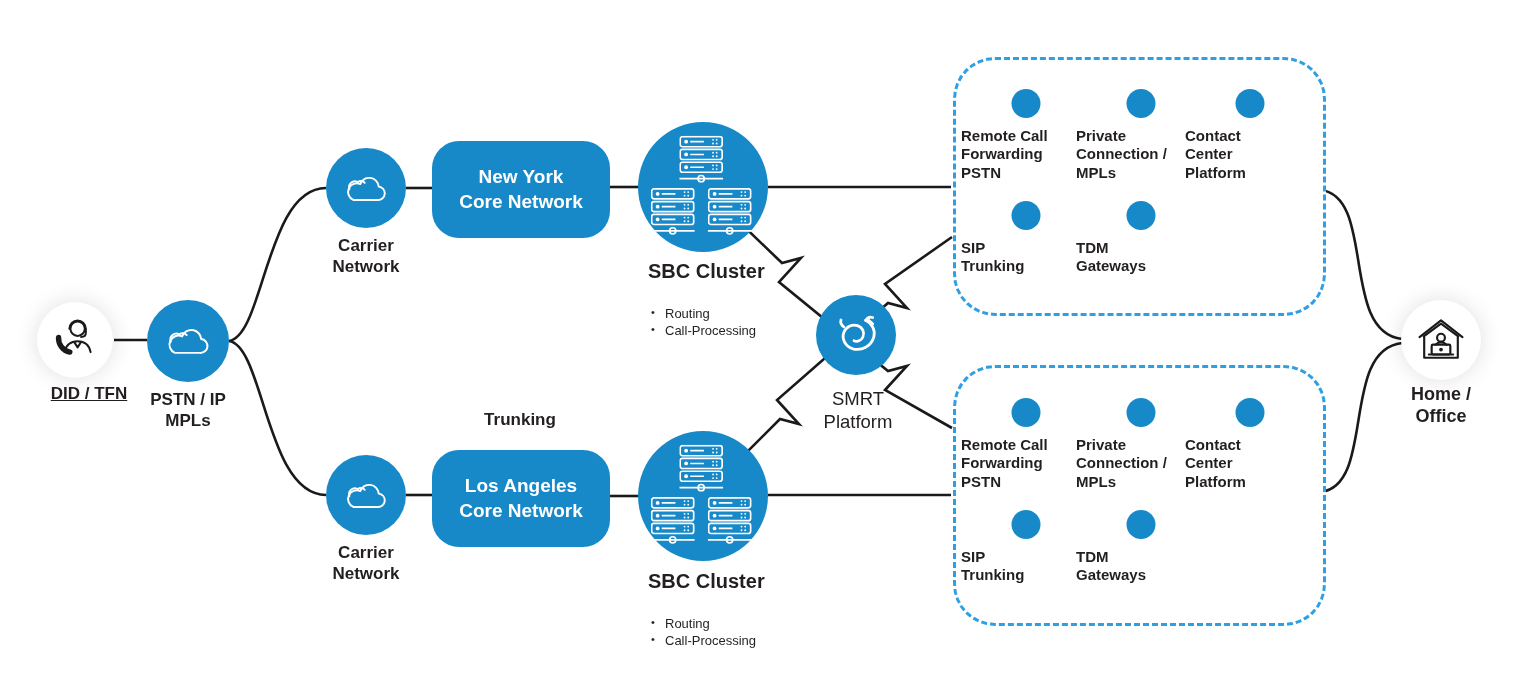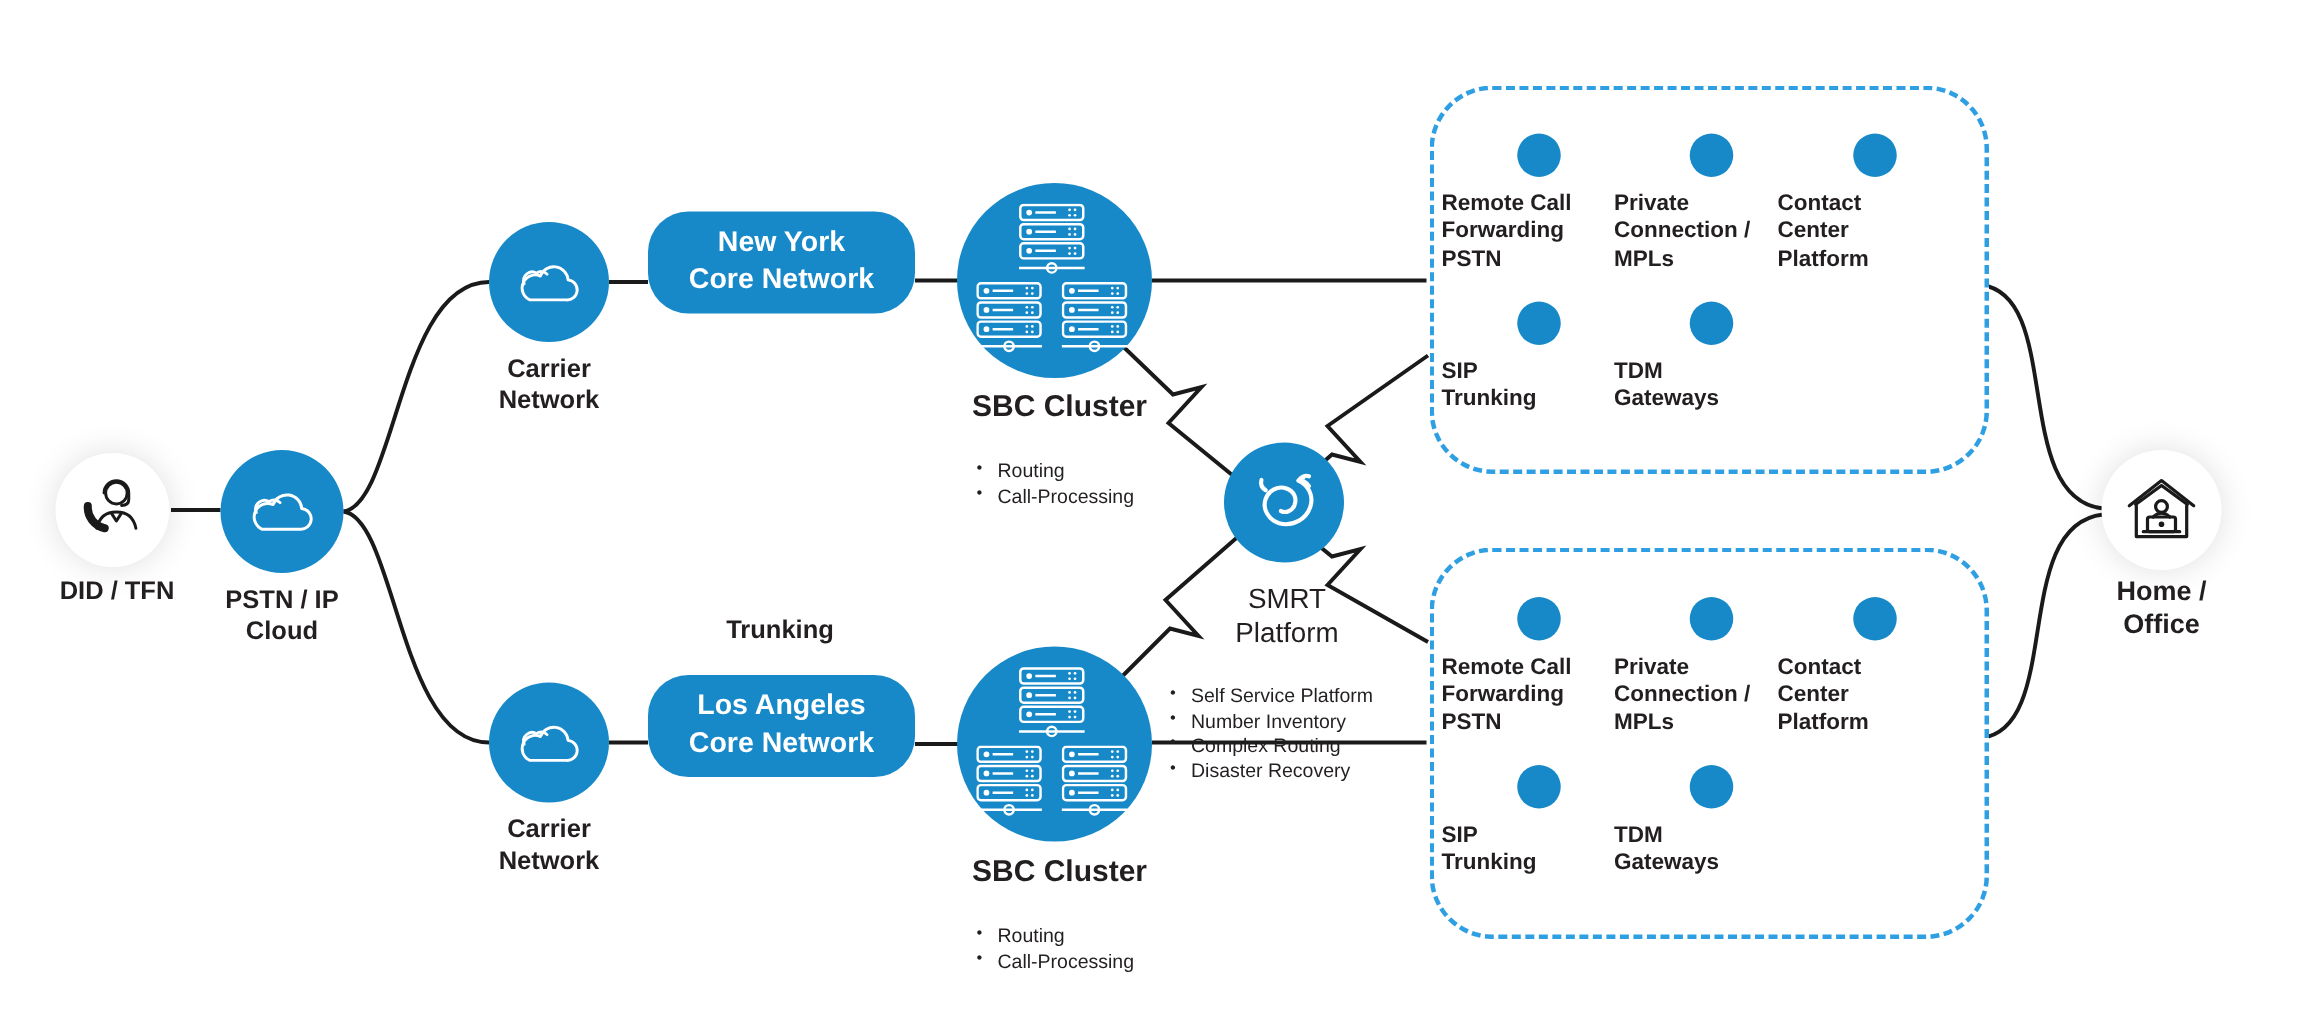--- a/index.html
+++ b/index.html
@@ -4,21 +4,21 @@
 <style>
   html,body{margin:0;padding:0;background:#fff;}
   .canvas{position:relative;width:1536px;height:682px;background:#ffffff;overflow:hidden;
           font-family:"Liberation Sans","DejaVu Sans",sans-serif;color:#231f20;}
   svg.wires{position:absolute;left:0;top:0;z-index:0;}
   .node{position:absolute;z-index:2;}
   .bcircle{background:#1789c9;border-radius:50%;display:flex;align-items:center;justify-content:center;}
   .wcircle{background:#fff;border-radius:50%;box-shadow:0 0 22px rgba(0,0,0,.13);display:flex;align-items:center;justify-content:center;}
   .lbl{position:absolute;z-index:3;font-weight:700;text-align:center;white-space:pre-line;line-height:1.22;
        transform:translateX(-50%);font-size:17px;}
-  .corebox{position:absolute;z-index:2;width:178px;height:68px;background:#1789c9;border-radius:27px;color:#fff;
+  .corebox{position:absolute;z-index:2;width:178px;height:97px;background:#1789c9;border-radius:27px;color:#fff;
            font-weight:700;font-size:19px;line-height:1.3;display:flex;align-items:center;justify-content:center;
            text-align:center;white-space:pre-line;}
   .dashedbox{position:absolute;z-index:1;border:3px dashed #2f9fe3;border-radius:42px;background:#fff;}
   .logLbox{display:flex;align-items:center;gap:10px;padding:26px 0 0 26px;}
   .svc-dot{position:absolute;z-index:3;width:29px;height:29px;border-radius:50%;background:#1789c9;transform:translateX(-50%);}
   .svc-lbl{position:absolute;z-index:3;width:130px;transform:translateX(-50%);text-align:left;font-weight:700;
            font-size:15px;line-height:1.22;white-space:pre-line;}
   .blockTitle{font-weight:700;font-size:20px;}
   .bullets{list-style:none;margin:23px 0 0;padding:0;font-size:13px;font-weight:400;color:#231f20;}
   .bullets li{position:relative;padding-left:17px;margin:1.5px 0;white-space:nowrap;}
@@ -110,29 +110,29 @@
       <g stroke="#1a1a1a" stroke-width="2.3" fill="none" stroke-linecap="round" stroke-linejoin="round">
         <circle cx="33" cy="17" r="8.3"></circle>
         <path d="M23.5,17 a9.5,9.5 0 0 1 19,0"></path>
         <path d="M42.5,17.5 v4.5 q0,4.5 -5.5,4.5"></path>
         <path d="M18,44 q2.5,-12.5 15,-12.5 q12.5,0 15,12.5"></path>
         <path d="M29.5,33 l3.5,5.5 l3.5,-5.5"></path>
       </g>
       <path d="M11,27 a16.5,16.5 0 0 0 13,17" stroke="#1a1a1a" stroke-width="6.2" fill="none" stroke-linecap="round"></path>
     </svg>
   </div>
-  <div class="lbl" style="left:78px;top:384px;">DID / TFN</div>
+  <div class="lbl" style="left:89px;top:384px;text-decoration:underline;">DID / TFN</div>
 
   <div class="node bcircle" style="left:147px;top:300px;width:82px;height:82px;color:#fff;">
     <svg class="icon" width="58" height="44">
         <use href="#sym-cloud"></use>
       </svg>
   </div>
   <div class="lbl" style="left:188px;top:390px;">PSTN / IP
-Cloud</div>
+MPLs</div>
 
   <div class="node bcircle" style="left:326px;top:148px;width:80px;height:80px;color:#fff;">
     <svg class="icon" width="56" height="43">
         <use href="#sym-cloud"></use>
       </svg>
   </div>
   <div class="lbl" style="left:366px;top:236px;">Carrier
 Network</div>
 
   <div class="node bcircle" style="left:326px;top:455px;width:80px;height:80px;color:#fff;">
@@ -181,26 +181,20 @@
   <div class="lbl" style="left:520px;top:410px;">Trunking</div>
 
   <div class="node bcircle" style="left:816px;top:295px;width:80px;height:80px;color:#fff;">
     <svg class="icon" width="52" height="52">
         <use href="#sym-dragon"></use>
       </svg>
   </div>
   <div class="smrtblock" style="left:763px;top:387px;">
     <div class="smrt-title">SMRT
 Platform</div>
-    <ul class="bullets" style="margin-left:14px;">
-      <li>Self Service Platform</li>
-      <li>Number Inventory</li>
-      <li>Complex Routing</li>
-      <li>Disaster Recovery</li>
-    </ul>
   </div>
 
   <div class="dashedbox" style="left:953px;top:57px;width:367px;height:253px;"></div>
   <div class="svc-dot" style="left:1026px;top:89px;"></div>
   <div class="svc-dot" style="left:1141px;top:89px;"></div>
   <div class="svc-dot" style="left:1250px;top:89px;"></div>
   <div class="svc-lbl" style="left:1026px;top:127px;">Remote Call
 Forwarding
 PSTN</div>
   <div class="svc-lbl" style="left:1141px;top:127px;">Private

